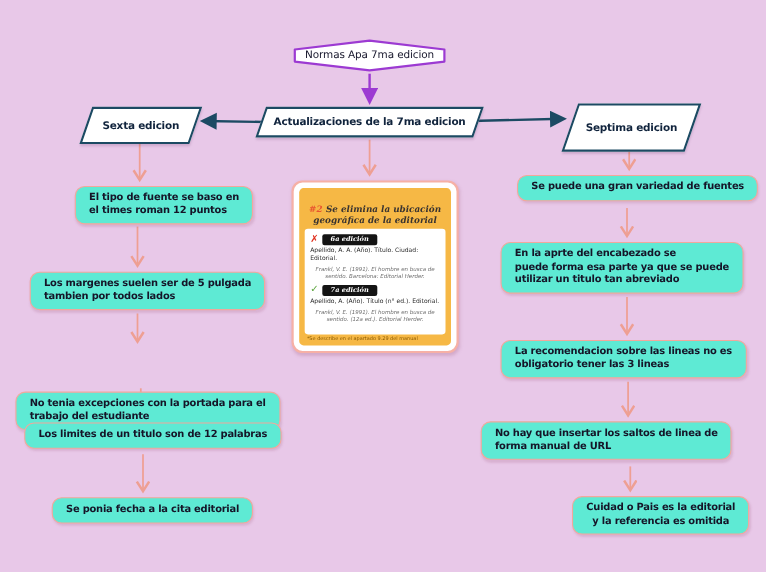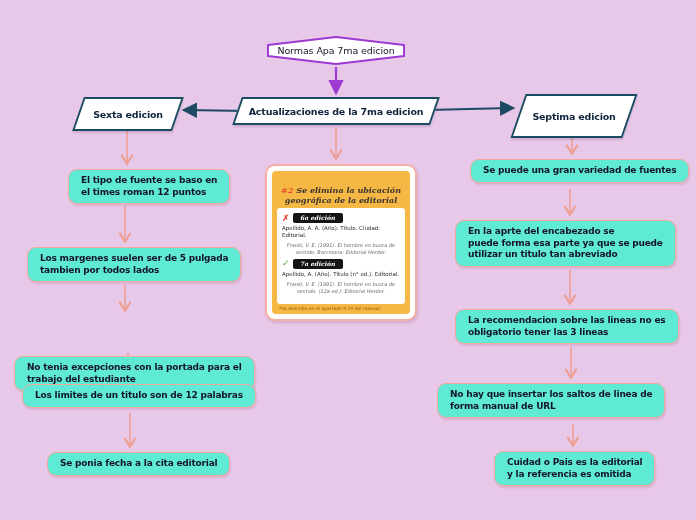--- a/index.html
+++ b/index.html
@@ -27,21 +27,21 @@
     box-shadow:1px 2px 2px rgba(90,40,90,0.18);
   }
   
   .note{
     position:absolute;z-index:2;background:#5eead4;
     border:1.5px solid #f2a89c;border-radius:9px;
     padding:5px 12px;font-size:9px;font-weight:bold;line-height:1.3;
     color:#151528;letter-spacing:-0.2px;white-space:pre-line;
     box-shadow:1px 2px 2px rgba(150,80,110,0.18);
   }
-  .center-text{text-align:left;}
+  .center-text{text-align:center;margin-left:26px;}
   
   .card{
     position:absolute;left:265px;top:164px;width:152px;height:157px;z-index:2;
     background:#fff;border:2px solid #f6b0a6;border-radius:10px;
     box-sizing:border-box;padding:5px;box-shadow:1px 2px 3px rgba(150,80,110,0.25);
   }
   .card-inner{
     background:#f6b845;border-radius:4px;height:100%;box-sizing:border-box;
     padding:4px 5px 3px 5px;display:flex;flex-direction:column;
   }

